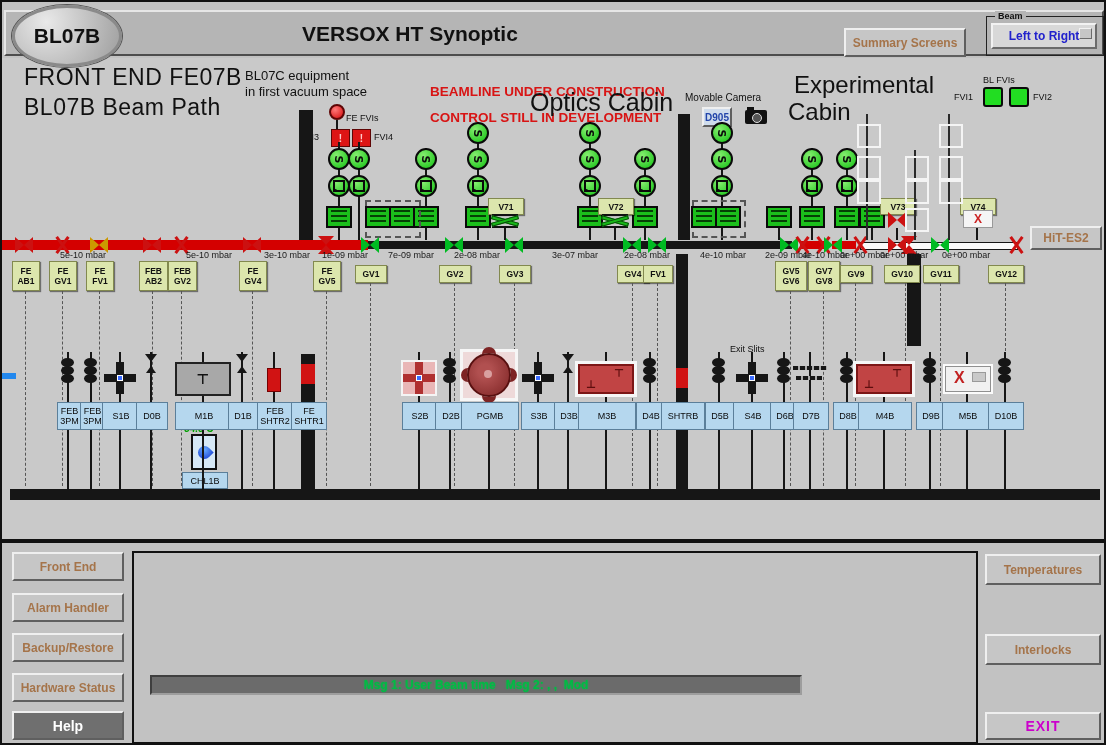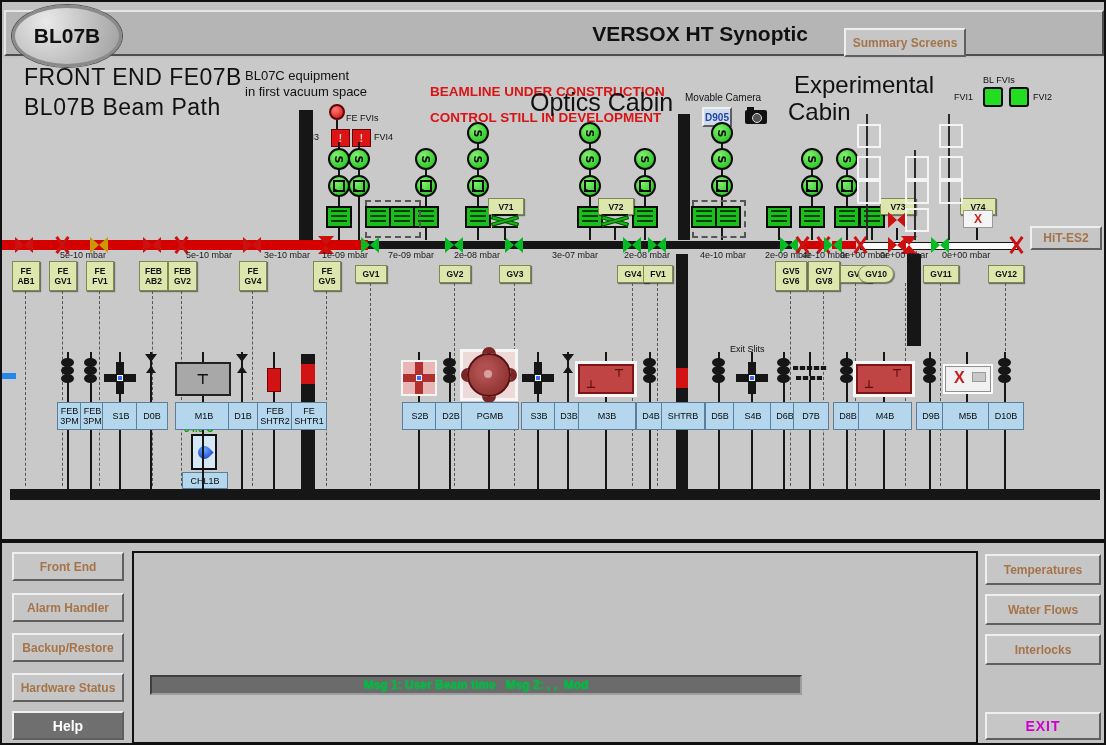--- a/index.html
+++ b/index.html
@@ -6,21 +6,21 @@
   #root{position:relative;width:1106px;height:745px;background:#c2c2c2;overflow:hidden;
         font-family:"Liberation Sans",sans-serif;border:2px solid #111;box-sizing:border-box;}
   .g{position:absolute;}
   
   #titlebar{position:absolute;left:2px;top:8px;width:1100px;height:46px;background:#b5b5b5;
             border:2px solid;border-color:#e6e6e6 #4d4d4d #4d4d4d #e6e6e6;box-sizing:border-box;}
   #logo{position:absolute;left:10px;top:3px;width:104px;height:56px;border-radius:50%;
         background:radial-gradient(circle at 30% 25%,#e9e9e9,#9c9c9c);border:3px solid #8a8a8a;
         box-shadow:0 0 0 1px #555;display:flex;align-items:center;justify-content:center;
         font-weight:bold;font-size:21px;color:#111;z-index:6;}
-  #title{position:absolute;left:300px;top:20px;width:506px;text-align:right;
+  #title{position:absolute;left:300px;top:20px;width:506px;text-align:left;
          font-weight:bold;font-size:21px;color:#111;z-index:5;}
   #summaryBtn{position:absolute;left:842px;top:26px;width:122px;height:29px;z-index:6;}
   #beamGroup{position:absolute;left:984px;top:14px;width:116px;height:38px;border:1px solid #222;z-index:6;}
   #beamGroupLabel{position:absolute;left:8px;top:-6px;background:#b5b5b5;padding:0 3px;
                   font-size:9px;font-weight:bold;color:#111;}
   #beamDir{position:absolute;left:4px;top:6px;width:106px;height:26px;font-size:12px;}
   
   #synoptic{position:absolute;left:0;top:56px;width:1102px;height:481px;background:#c9c9c9;
             border-bottom:4px solid #111;}
   #bottom{position:absolute;left:0;top:541px;width:1102px;height:202px;background:#c2c2c2;}
@@ -141,20 +141,27 @@
        box-sizing:border-box;white-space:pre;text-shadow:0 0 2px rgba(0,190,70,.8);}
 </style>
 </head>
 <body>
 
 <div id="root">
   <div id="titlebar"></div>
   <div id="logo">BL07B</div>
   <div id="title">VERSOX HT Synoptic</div>
   <div id="summaryBtn" class="btn">Summary Screens</div>
+  <div id="beamGroup">
+    <div id="beamGroupLabel">Beam</div>
+    <div id="beamDir" class="ddown">
+      <span>Left to Right</span>
+      <span class="hdl"></span>
+    </div>
+  </div>
 
   <div id="synoptic"></div>
   <div id="bottom"></div>
 
   <div id="overlay">
 
     <div class="bigtext" style="left:22px;top:62px;">FRONT END FE07B</div>
     <div class="bigtext" style="left:22px;top:92px;">BL07B Beam Path</div>
     <div class="note" style="left:243px;top:66px;">BL07C equipment</div>
     <div class="note" style="left:243px;top:82px;">in first vacuum space</div>
@@ -425,21 +432,21 @@
       <div class="g vlabel" style="left: 641px; top: 263px; width: 28px; height: 16px;">FV1</div>
       <div class="g dline" style="left: 655px; top: 281px; height: 203px;"></div>
       <div class="g vlabel" style="left: 773px; top: 259px; width: 30px; height: 28px;">GV5
 GV6</div>
       <div class="g dline" style="left: 788px; top: 289px; height: 195px;"></div>
       <div class="g vlabel" style="left: 806px; top: 259px; width: 30px; height: 28px;">GV7
 GV8</div>
       <div class="g dline" style="left: 821px; top: 289px; height: 195px;"></div>
       <div class="g vlabel" style="left: 838px; top: 263px; width: 30px; height: 16px;">GV9</div>
       <div class="g dline" style="left: 853px; top: 281px; height: 203px;"></div>
-      <div class="g vlabel" style="left: 856px; top: 263px; width: 34px; height: 16px; border-radius: 9px;">GV10</div>
+      <div class="g vlabel" style="left: 882px; top: 263px; width: 34px; height: 16px;">GV10</div>
       <div class="g dline" style="left: 903px; top: 281px; height: 203px;"></div>
       <div class="g vlabel" style="left: 921px; top: 263px; width: 34px; height: 16px;">GV11</div>
       <div class="g dline" style="left: 938px; top: 281px; height: 203px;"></div>
       <div class="g vlabel" style="left: 986px; top: 263px; width: 34px; height: 16px;">GV12</div>
       <div class="g dline" style="left: 1003px; top: 281px; height: 203px;"></div>
       <div class="g vlabel" style="left: 486px; top: 196px; width: 34px; height: 15px;">V71</div>
       <div class="g tline" style="left: 502px; top: 226px; height: 12px;"></div>
       <div class="g bfly" style="left: 488px; top: 212px;">
         <div class="bar bt"></div>
         <div class="bar bb"></div>
@@ -629,20 +636,19 @@
       <div class="g sbox" style="left: 698px; top: 649px; width: 87px; height: 20px;">448.5438</div>
       <div class="g btn" style="left: 150px; top: 705px; width: 112px; height: 27px;">Current Amps</div>
       <div class="g btn" style="left: 330px; top: 705px; width: 93px; height: 27px;">1D Scan</div>
       <div class="g btn" style="left: 433px; top: 705px; width: 93px; height: 27px;">2D Scan</div>
       <div class="g btn" style="left: 10px; top: 550px; width: 112px; height: 29px;">Front End</div>
       <div class="g btn" style="left: 10px; top: 591px; width: 112px; height: 29px;">Alarm Handler</div>
       <div class="g btn" style="left: 10px; top: 631px; width: 112px; height: 29px;">Backup/Restore</div>
       <div class="g btn" style="left: 10px; top: 671px; width: 112px; height: 29px;">Hardware Status</div>
       <div class="g btn dark" style="left: 10px; top: 709px; width: 112px; height: 29px;">Help</div>
       <div class="g btn" style="left: 983px; top: 552px; width: 116px; height: 31px;">Temperatures</div>
-      <div class="g btn" style="left: 983px; top: 592px; width: 116px; height: 31px;">Water Flows</div>
       <div class="g btn" style="left: 983px; top: 632px; width: 116px; height: 31px;">Interlocks</div>
     </div>
 
   <div id="centerPanel"></div>
   <div class="msg" style="left:148px;top:673px;width:652px;height:20px;">Msg 1: User Beam time   Msg 2: , ,  Mod</div>
   <div class="btn exitb" style="left:983px;top:710px;width:116px;height:28px;">EXIT</div>
 </div>
 
 </body></html>

